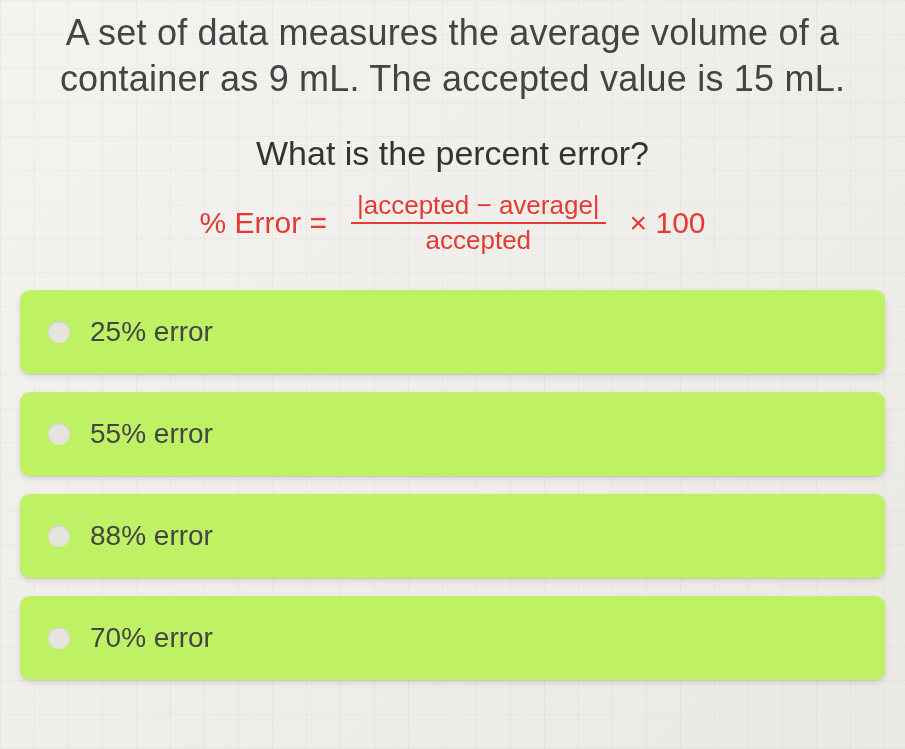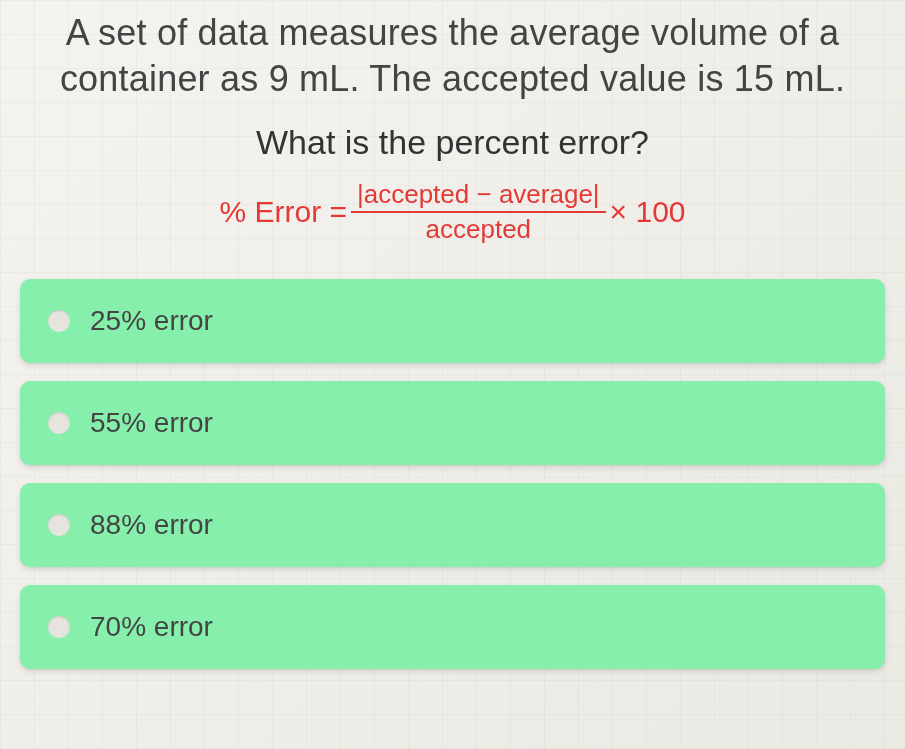--- a/index.html
+++ b/index.html
@@ -32,39 +32,39 @@
     .content {
       position: relative;
       z-index: 1;
     }
     .prompt {
       text-align: center;
       font-size: 36px;
       line-height: 1.28;
       color: #444;
       font-weight: 400;
-      margin-bottom: 21px;
+      margin-bottom: 32px;
       letter-spacing: 0.2px;
     }
     .question {
       text-align: center;
       font-size: 34px;
       font-weight: 400;
       color: #333;
       margin-bottom: 18px;
     }
     .formula {
       text-align: center;
       font-size: 30px;
       color: #e53935;
       margin-bottom: 36px;
       display: flex;
       justify-content: center;
       align-items: center;
-      gap: 4px;
+      gap: 24px;
     }
     .formula .lhs {
       white-space: nowrap;
     }
     .fraction {
       display: inline-flex;
       flex-direction: column;
       align-items: center;
       vertical-align: middle;
       line-height: 1.1;
@@ -82,21 +82,21 @@
     .tail {
       white-space: nowrap;
     }
     .options {
       display: flex;
       flex-direction: column;
       gap: 18px;
       padding: 0 0px;
     }
     .option {
-      background: #86efac;
+      background: #bef264;
       border-radius: 10px;
       padding: 26px 28px;
       display: flex;
       align-items: center;
       gap: 20px;
       box-shadow: 0 3px 6px rgba(0,0,0,0.10), 0 1px 2px rgba(0,0,0,0.06);
       cursor: pointer;
     }
     .radio {
       width: 22px;

